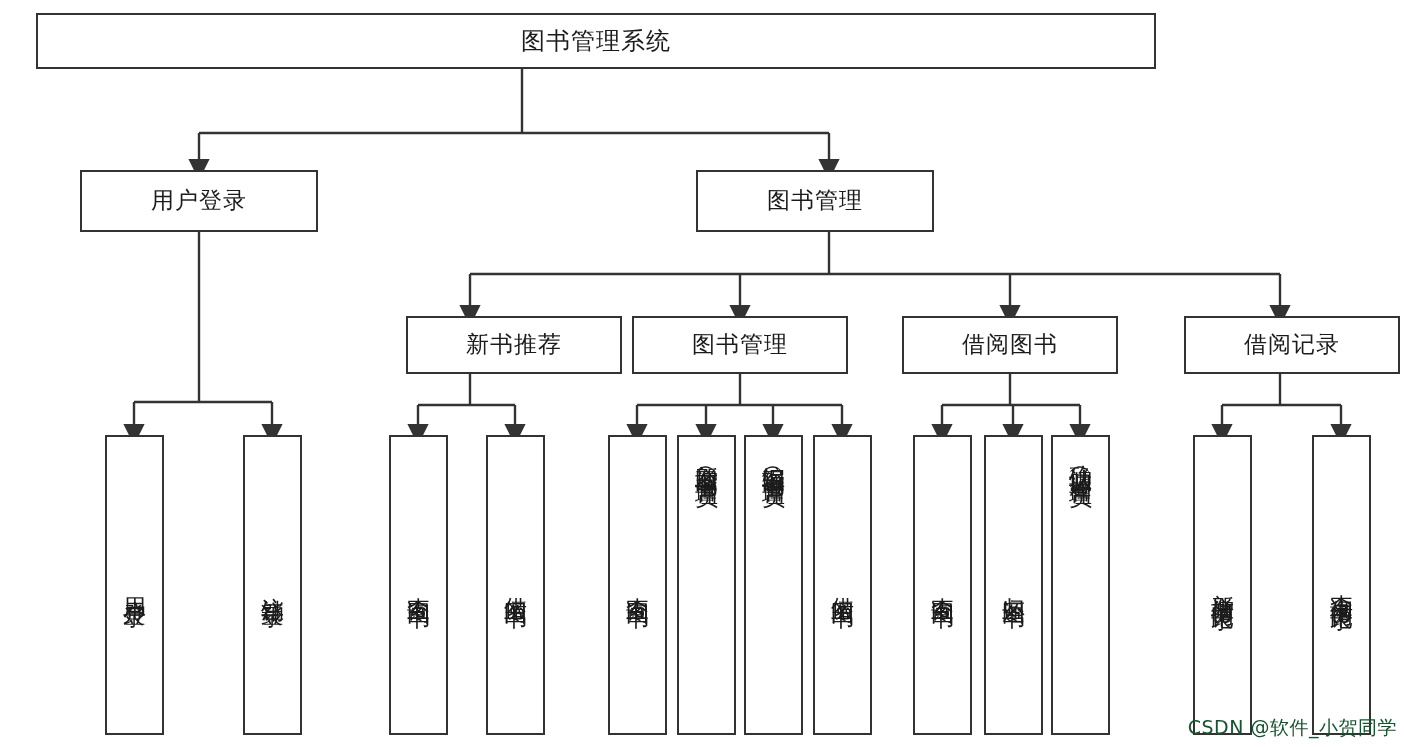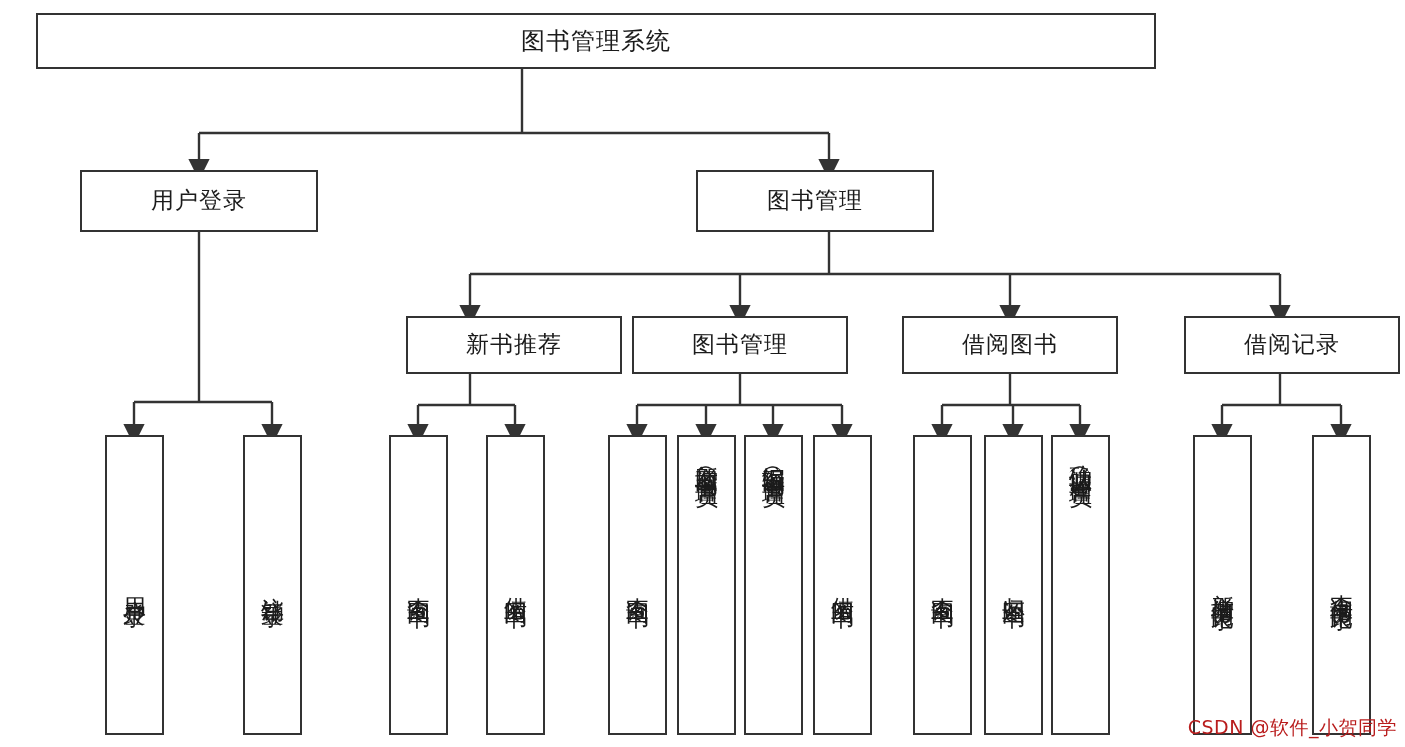--- a/index.html
+++ b/index.html
@@ -59,21 +59,21 @@
   }
   .leaf.align-mid {
     align-items: center;
     padding-top: 0;
   }
   #watermark {
     position: absolute;
     right: 8px;
     bottom: 6px;
     font-size: 19px;
-    color: #b91c1c;
+    color: #14532d;
     letter-spacing: 0.5px;
     white-space: nowrap;
   }
 </style>
 </head>
 <body>
 
 <div id="canvas">
 
   <svg id="wires" viewBox="0 0 1405 747" xmlns="http://www.w3.org/2000/svg">

